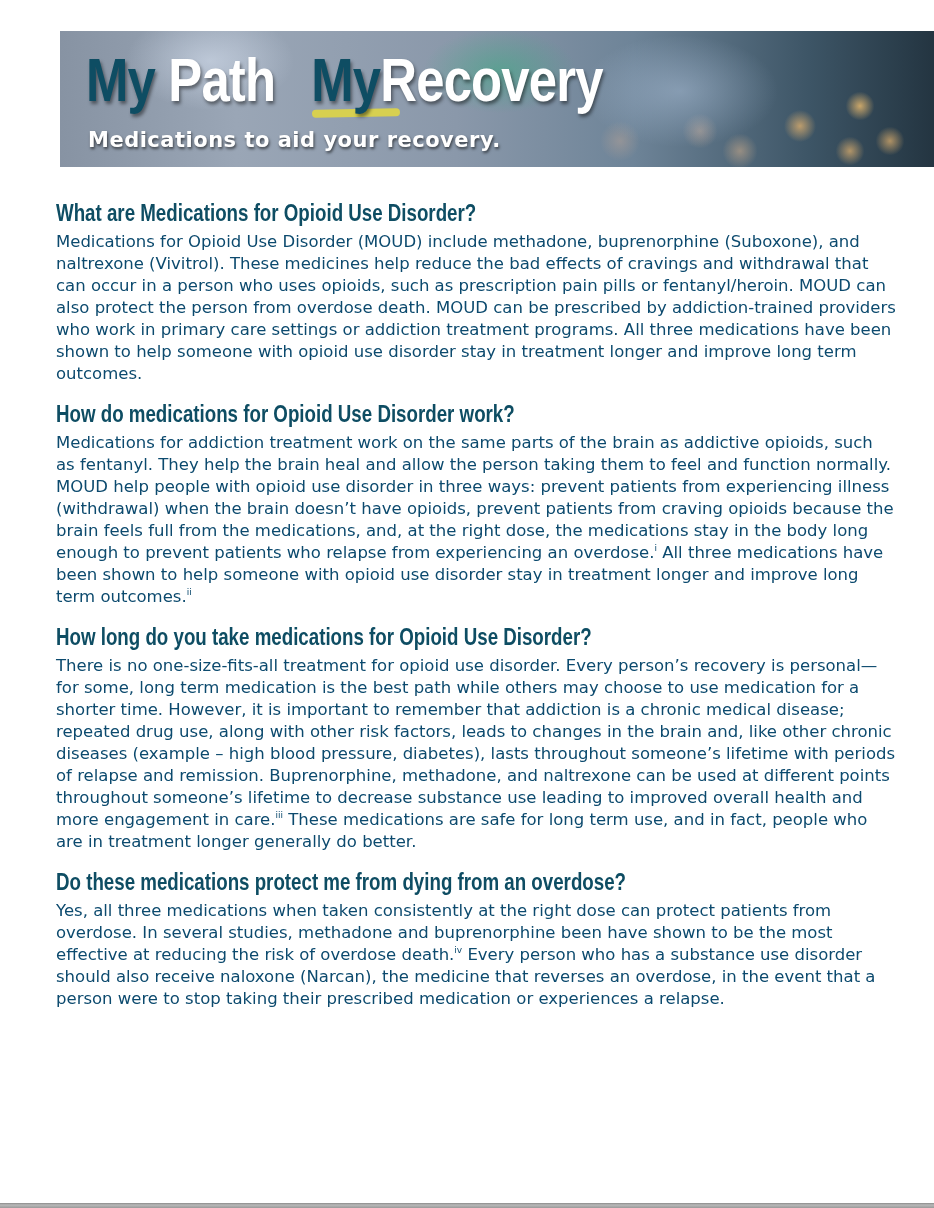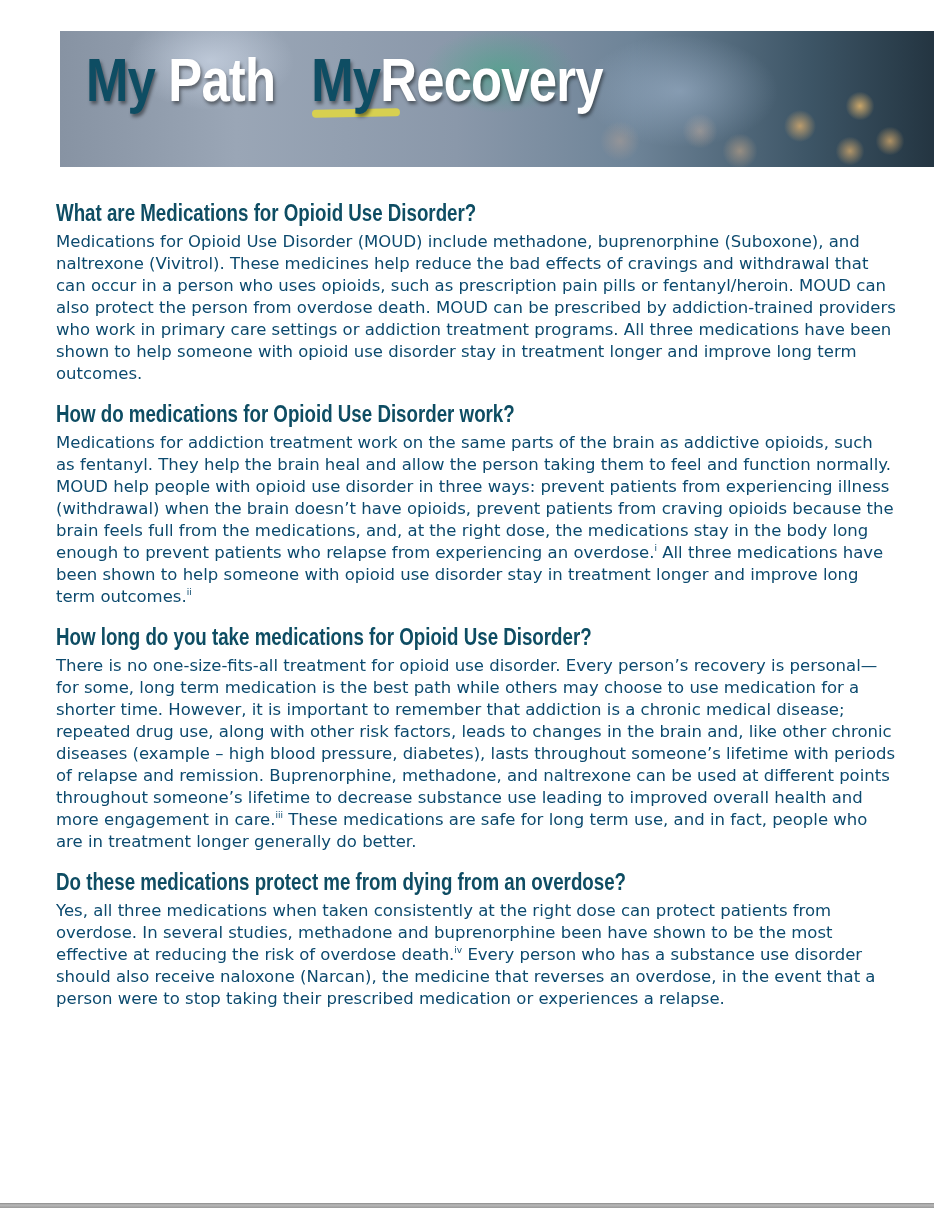--- a/index.html
+++ b/index.html
@@ -59,20 +59,21 @@
 </style>
 </head>
 <body>
 
 <div class="banner">
   <div class="highlight"></div>
   <h1 class="banner-title">
     <span class="teal">My</span>
     <span class="white">Path</span><span class="word-gap"></span><span class="teal">My</span><span class="white">Recovery</span>
   </h1>
+  <p class="banner-subtitle">Medications to aid your recovery.</p>
 </div>
 
 <div class="content">
   <div class="section">
     <h2>What are Medications for Opioid Use Disorder?</h2>
     <p><span>Medications for Opioid Use Disorder (MOUD) include methadone, buprenorphine (Suboxone), and naltrexone (Vivitrol). These medicines help reduce the bad effects of cravings and withdrawal that can occur in a person who uses opioids, such as prescription pain pills or fentanyl/heroin. MOUD can also protect the person from overdose death. MOUD can be prescribed by addiction-trained providers who work in primary care settings or addiction treatment programs. All three medications have been shown to help someone with opioid use disorder stay in treatment longer and improve long term outcomes.</span></p>
   </div>
 
   <div class="section">
     <h2>How do medications for Opioid Use Disorder work?</h2>

